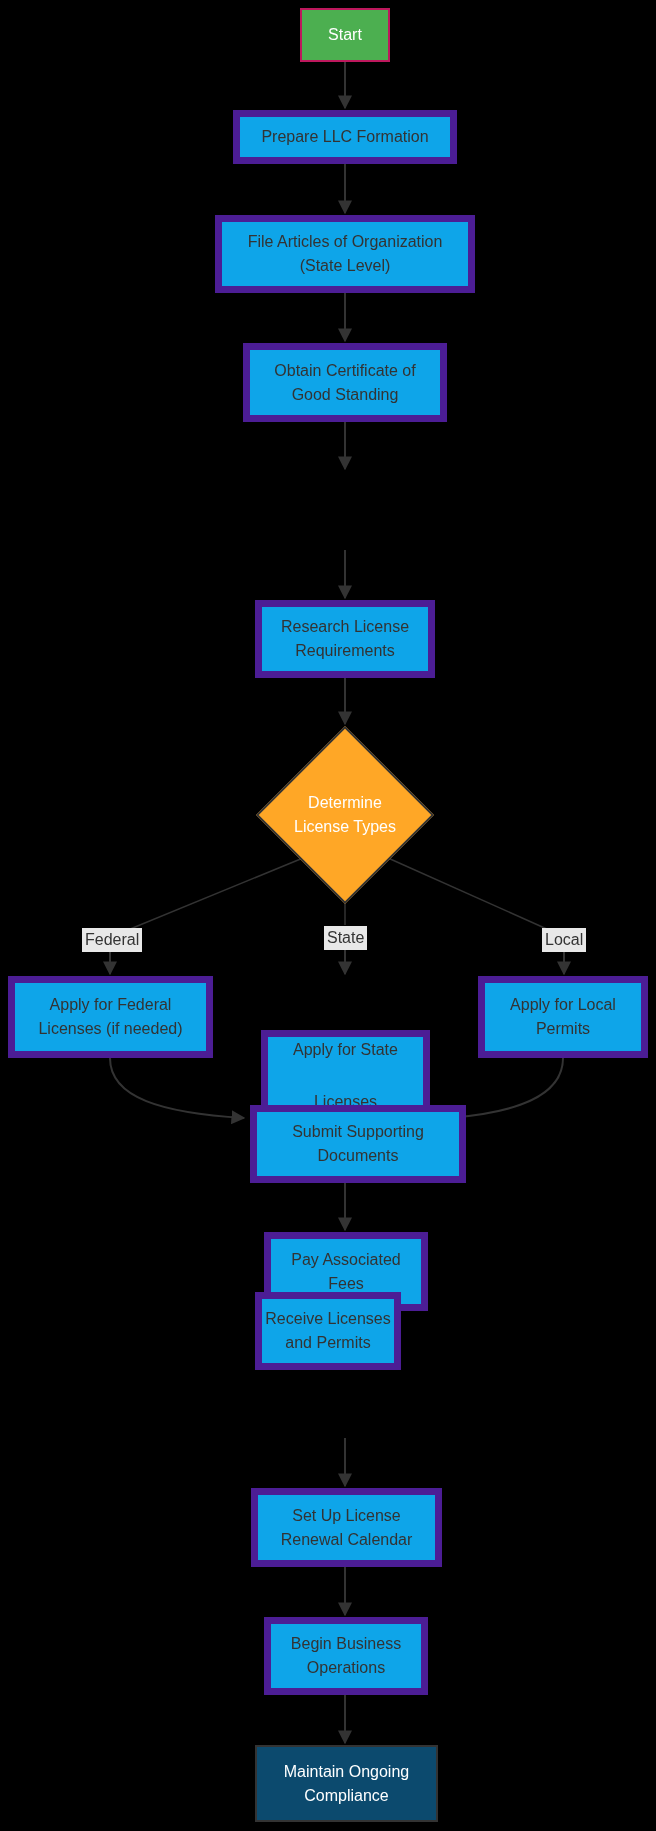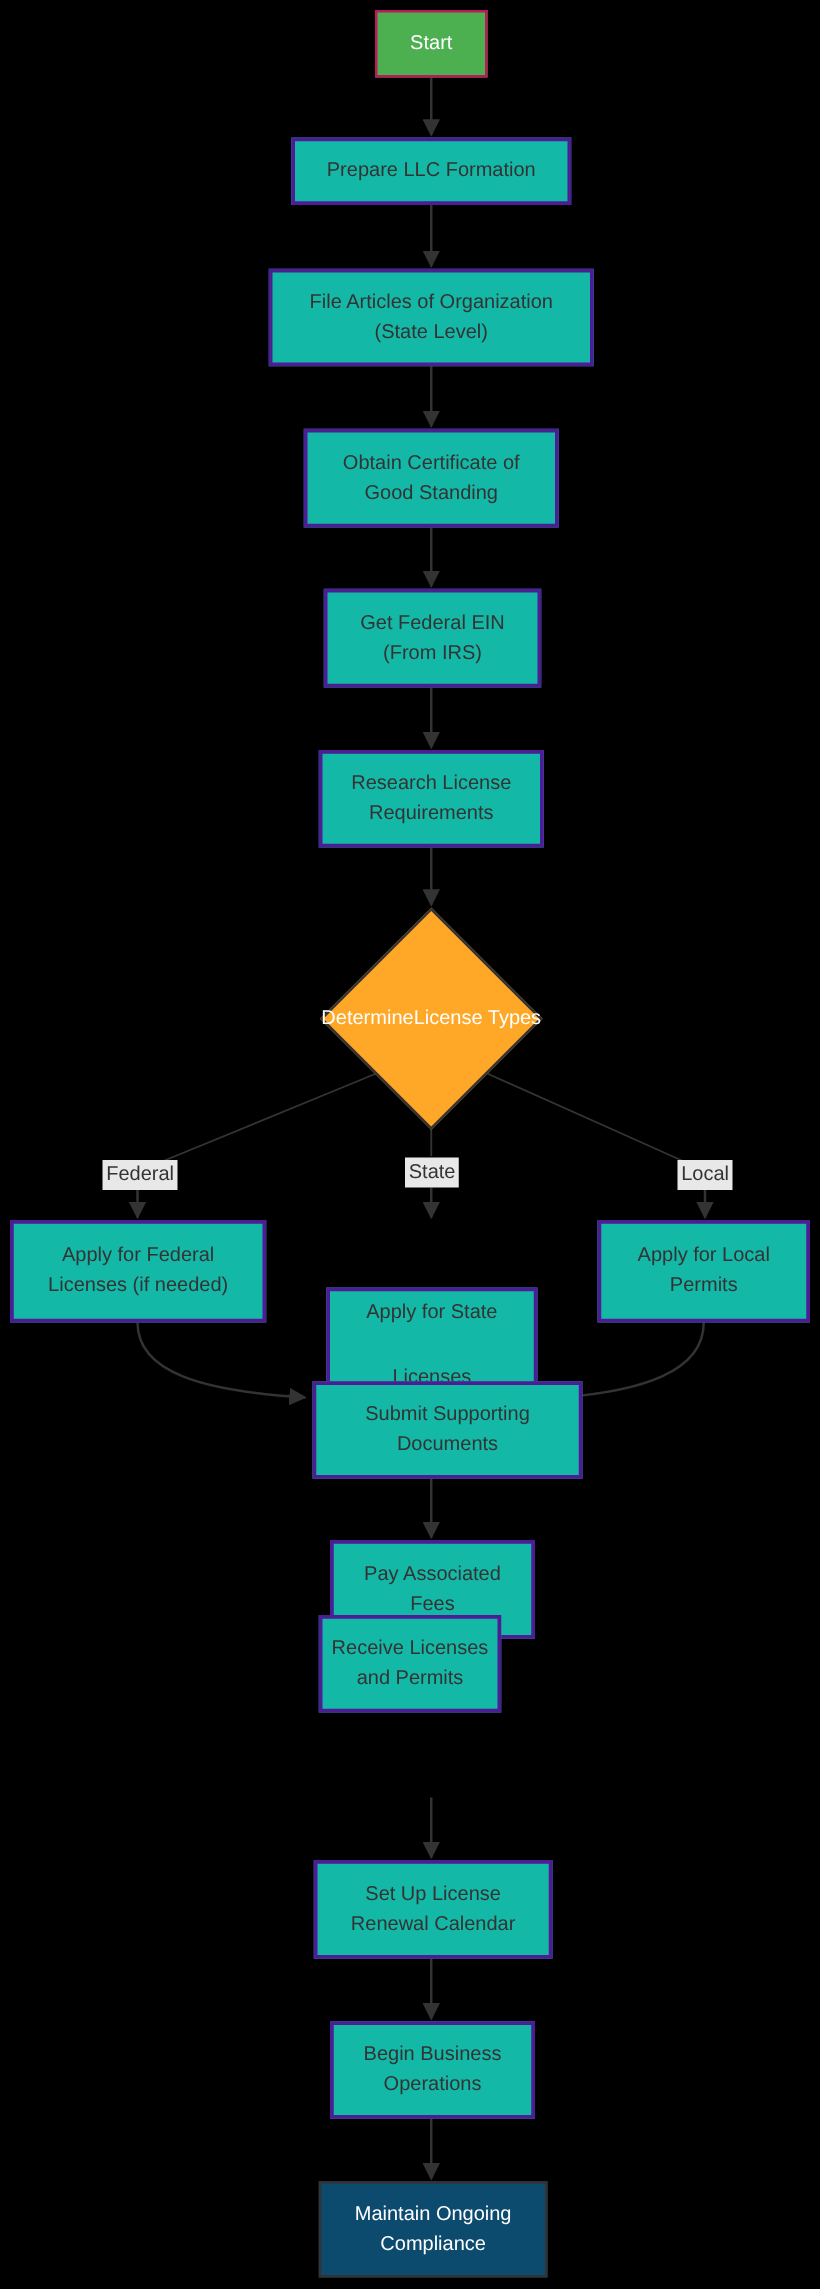--- a/index.html
+++ b/index.html
@@ -12,41 +12,41 @@
     overflow: hidden;
   }
   svg.edges { position: absolute; left: 0; top: 0; }
   .node {
     position: absolute;
     box-sizing: border-box;
     display: flex;
     flex-direction: column;
     align-items: center;
     justify-content: center;
-    background: #14b8a6;
-    border: 3px solid #4c1d95;
+    background: #0ea5e9;
+    border: 7px solid #4c1d95;
     color: #333333;
     font-size: 16px;
     line-height: 24px;
     text-align: center;
     white-space: nowrap;
   }
   .node.start-node { background: #4CAF50; border: 2px solid #be185d; color: #ffffff; }
   .node.end-node   { background: #0c4a6e; border: 2px solid #333333; color: #ffffff; }
   .diamond-shape {
     position: absolute;
     box-sizing: border-box;
     background: #FFA726;
     border: 2px solid #333333;
     transform: rotate(45deg);
   }
   .diamond-text {
     position: absolute;
     display: flex;
-    flex-direction: row;
+    flex-direction: column;
     align-items: center;
     justify-content: center;
     color: #ffffff;
     font-size: 16px;
     line-height: 24px;
     text-align: center;
     white-space: nowrap;
   }
   .edge-label {
     position: absolute;
@@ -109,24 +109,20 @@
   <div class="node" style="left:215px; top:215px; width:260px; height:78px;">
     <span>File Articles of Organization</span>
     <span>(State Level)</span>
   </div>
 
   <div class="node" style="left:243px; top:343px; width:204px; height:79px;">
     <span>Obtain Certificate of</span>
     <span>Good Standing</span>
   </div>
 
-  <div class="node" style="left:259px; top:471px; width:174px; height:79px;">
-    <span>Get Federal EIN</span>
-    <span>(From IRS)</span>
-  </div>
 
   <div class="node" style="left:255px; top:600px; width:180px; height:78px;">
     <span>Research License</span>
     <span>Requirements</span>
   </div>
 
   <div class="diamond-shape" style="left:282px; top:752px; width:126px; height:126px;"></div>
   <div class="diamond-text" style="left:265px; top:791px; width:160px; height:48px;">
     <span>Determine</span>
     <span>License Types</span>

